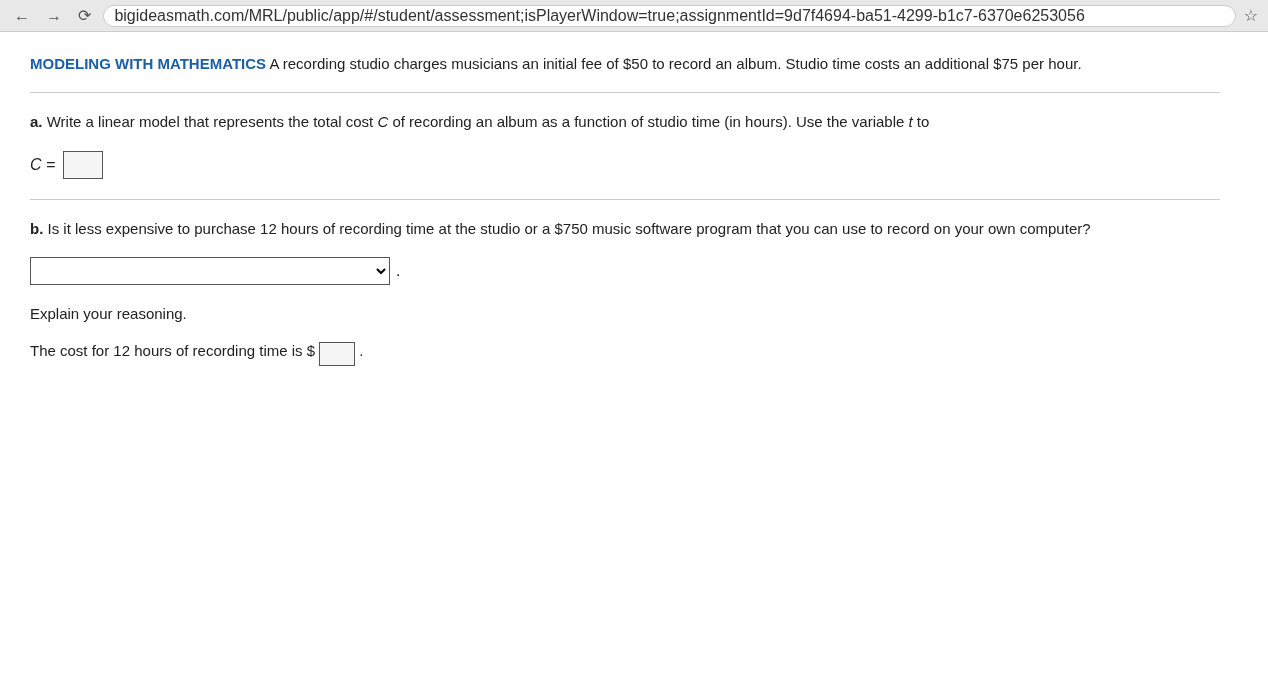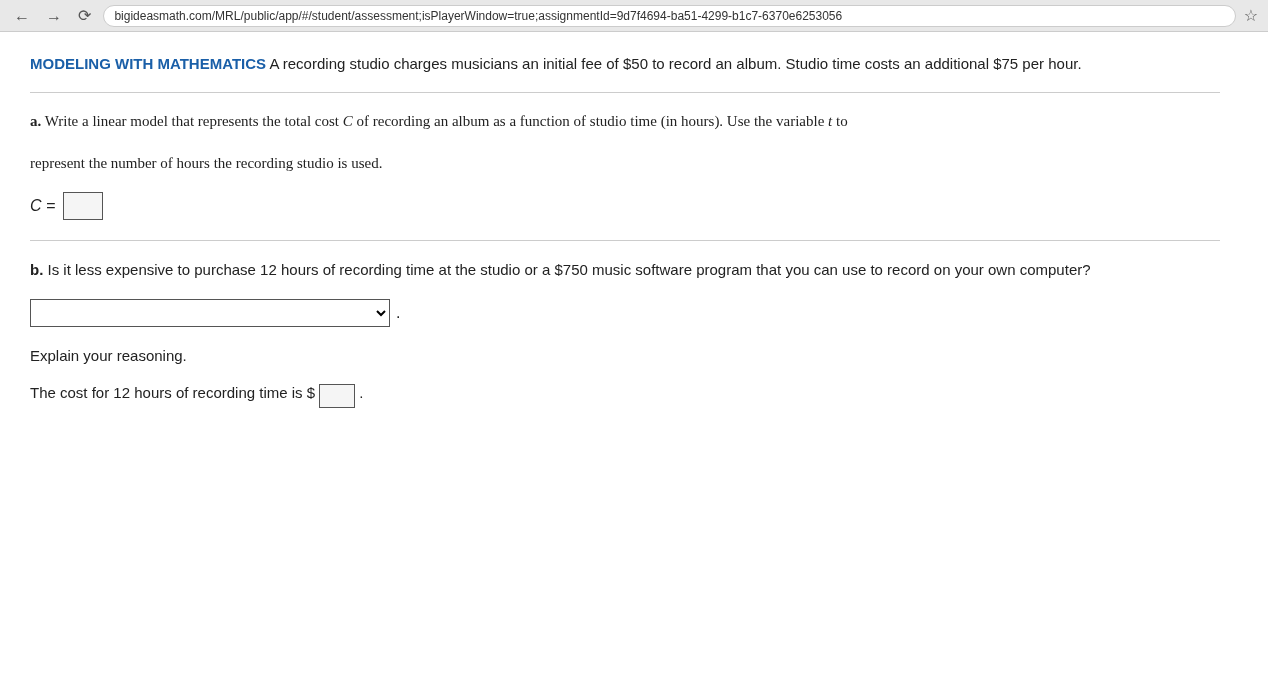--- a/index.html
+++ b/index.html
@@ -35,21 +35,21 @@
       color: #555;
       padding: 2px 4px;
     }
 
     .url-bar {
       flex: 1;
       background: white;
       border: 1px solid #ccc;
       border-radius: 12px;
       padding: 2px 10px;
-      font-size: 12px;
+      font-size: 16px;
       color: #333;
       height: 22px;
       display: flex;
       align-items: center;
     }
 
     .star-btn {
       background: none;
       border: none;
       font-size: 16px;
@@ -82,21 +82,20 @@
     }
 
     .part-a {
       margin-bottom: 20px;
     }
 
     .part-label {
       font-size: 15px;
       line-height: 1.7;
       margin-bottom: 16px;
-      font-family: Liberation Serif, serif;
     }
 
     .part-label b {
       font-weight: bold;
     }
 
     .italic {
       font-style: italic;
     }
 
@@ -194,21 +193,20 @@
   <div class="problem-header">
     <strong>MODELING WITH MATHEMATICS</strong><span> A recording studio charges musicians an initial fee of $50 to record an album. Studio time costs an additional $75 per hour.</span>
   </div>
 
   <hr class="divider">
 
   <div class="part-a">
     <div class="part-label">
       <b>a.</b><span> Write a linear model that represents the total cost </span><span class="italic">C</span><span> of recording an album as a function of studio time (in hours). Use the variable </span><span class="italic">t</span><span> to</span>
     </div>
-    <div class="part-label">represent the number of hours the recording studio is used.</div>
 
     <div class="equation-row">
       <span class="eq-label">C =</span>
       <input class="small-input" type="text" value="" style="">
     </div>
   </div>
 
   <hr class="divider">
 
   <div class="part-b">

